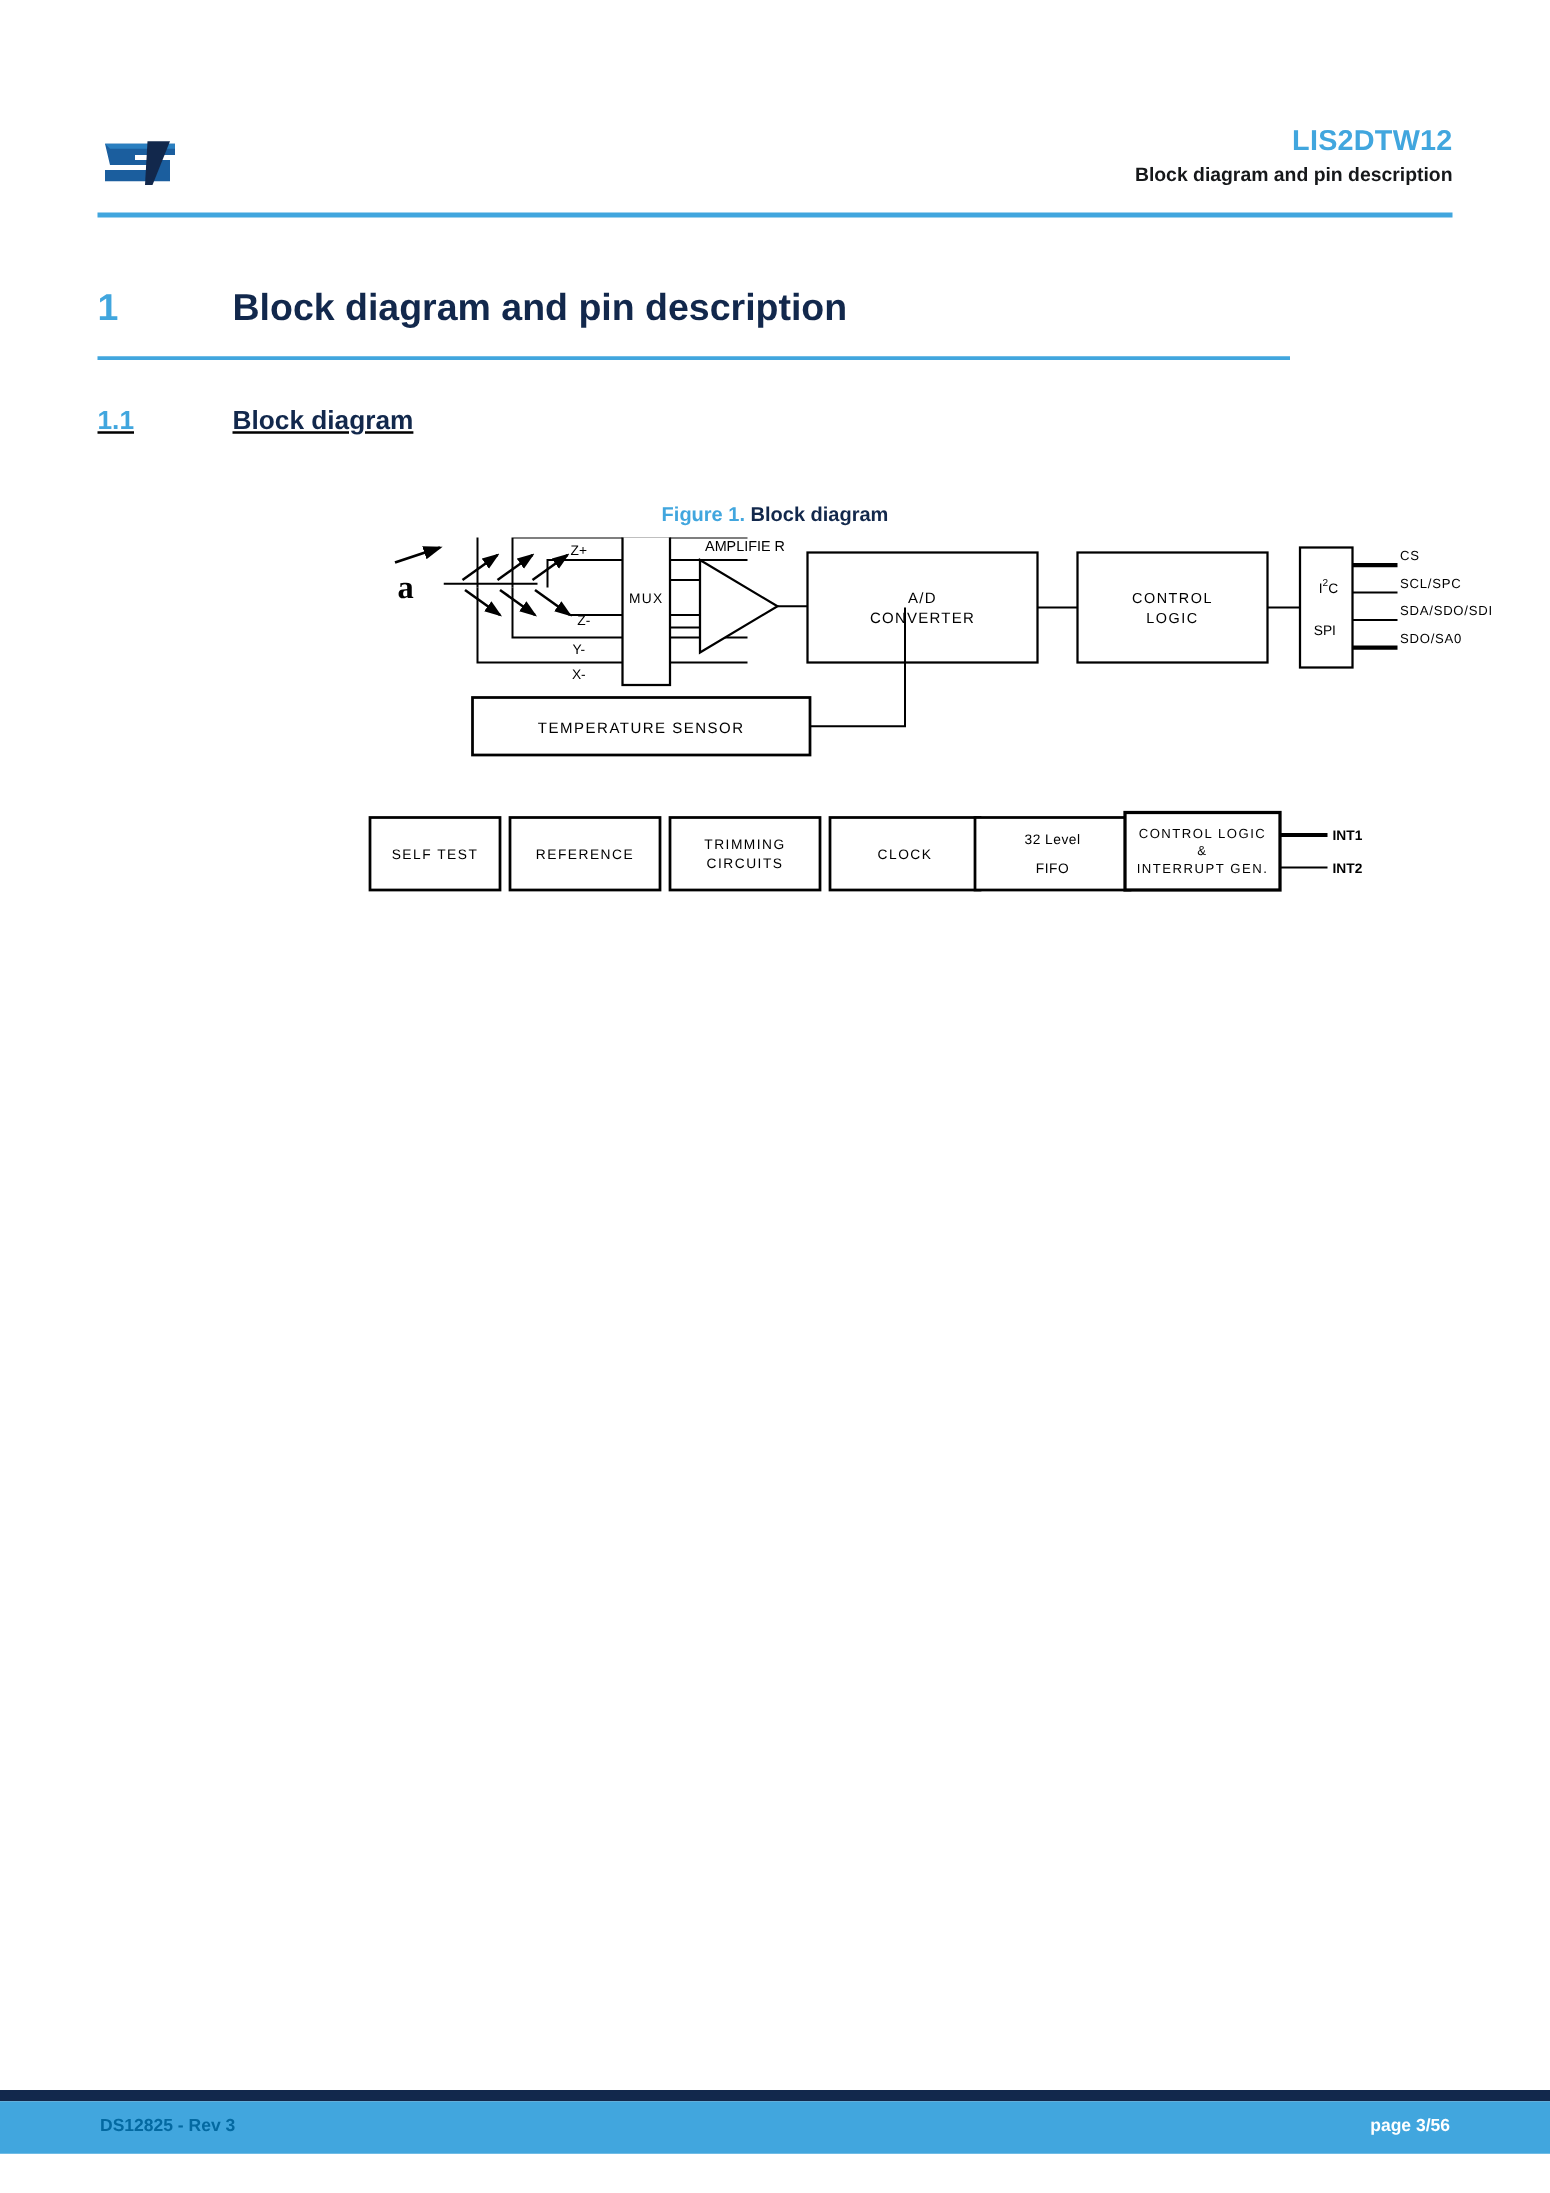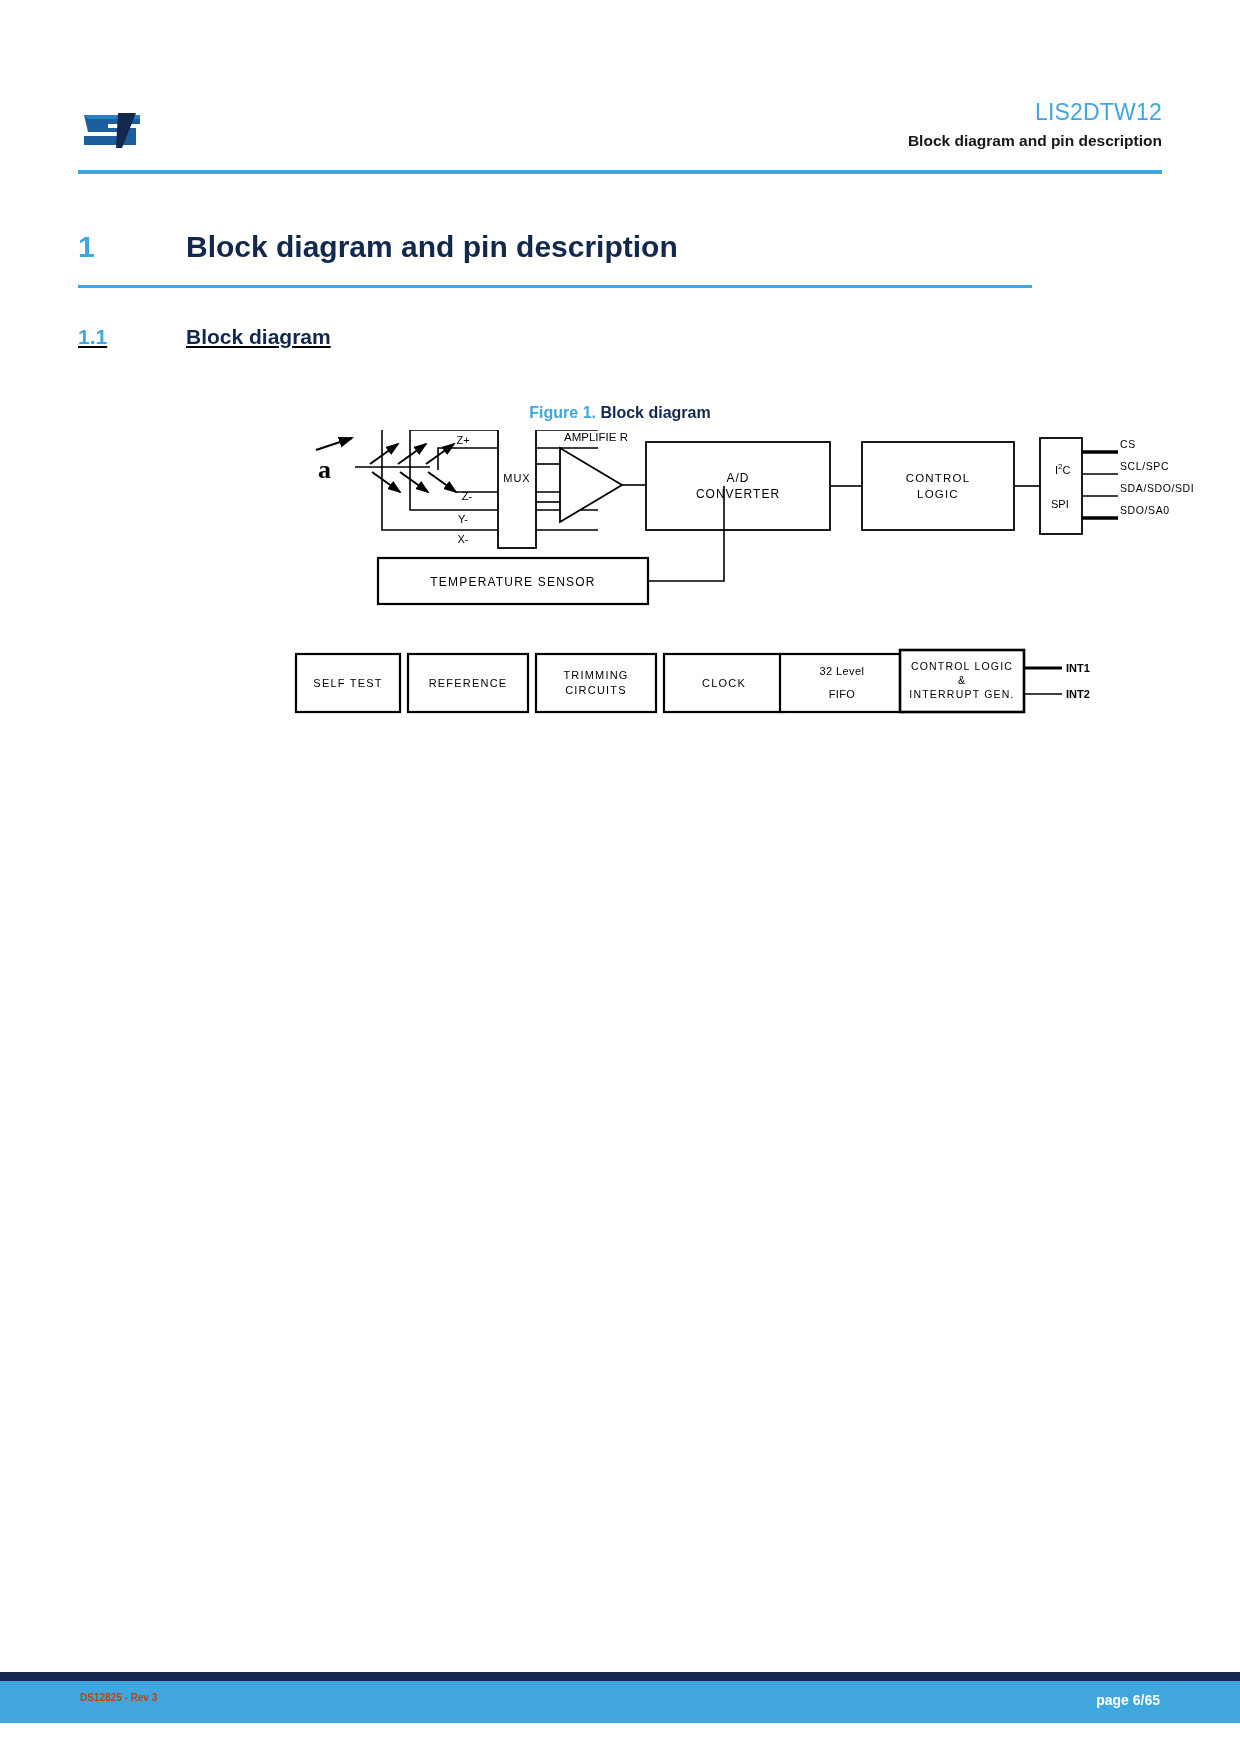--- a/index.html
+++ b/index.html
@@ -31,21 +31,21 @@
     height: 48px;
   }
   .header-text {
     position: absolute;
     right: 0;
     top: 2px;
     text-align: right;
   }
   .header-part {
     font-size: 23px;
-    font-weight: normal;
+    font-weight: bold;
     color: #41a6de;
     letter-spacing: 0.2px;
     line-height: 28px;
   }
   .header-subtitle {
     font-size: 15.5px;
     font-weight: bold;
     color: #16181a;
     line-height: 22px;
     margin-top: 4px;
@@ -151,23 +151,23 @@
     left: 0;
     top: 1681px;
     width: 1240px;
     height: 42px;
     background: #41a6de;
   }
   .footer-left {
     position: absolute;
     left: 80px;
     top: 1692px;
-    font-size: 10px;
-    font-weight: bold;
-    color: #c2410c;
+    font-size: 14px;
+    font-weight: bold;
+    color: #0369a1;
   }
   .footer-right {
     position: absolute;
     right: 80px;
     top: 1692px;
     font-size: 14px;
     font-weight: bold;
     color: #ffffff;
   }
 </style>
@@ -358,13 +358,13 @@
       <text x="1066" y="268">INT2</text>
     </g>
 
   </g>
 </svg>
 </div>
 
 <div class="footer-rule"></div>
 <div class="footer-bar"></div>
 <div class="footer-left">DS12825 - Rev 3</div>
-<div class="footer-right">page 6/65</div>
+<div class="footer-right">page 3/56</div>
 
 </body></html>

